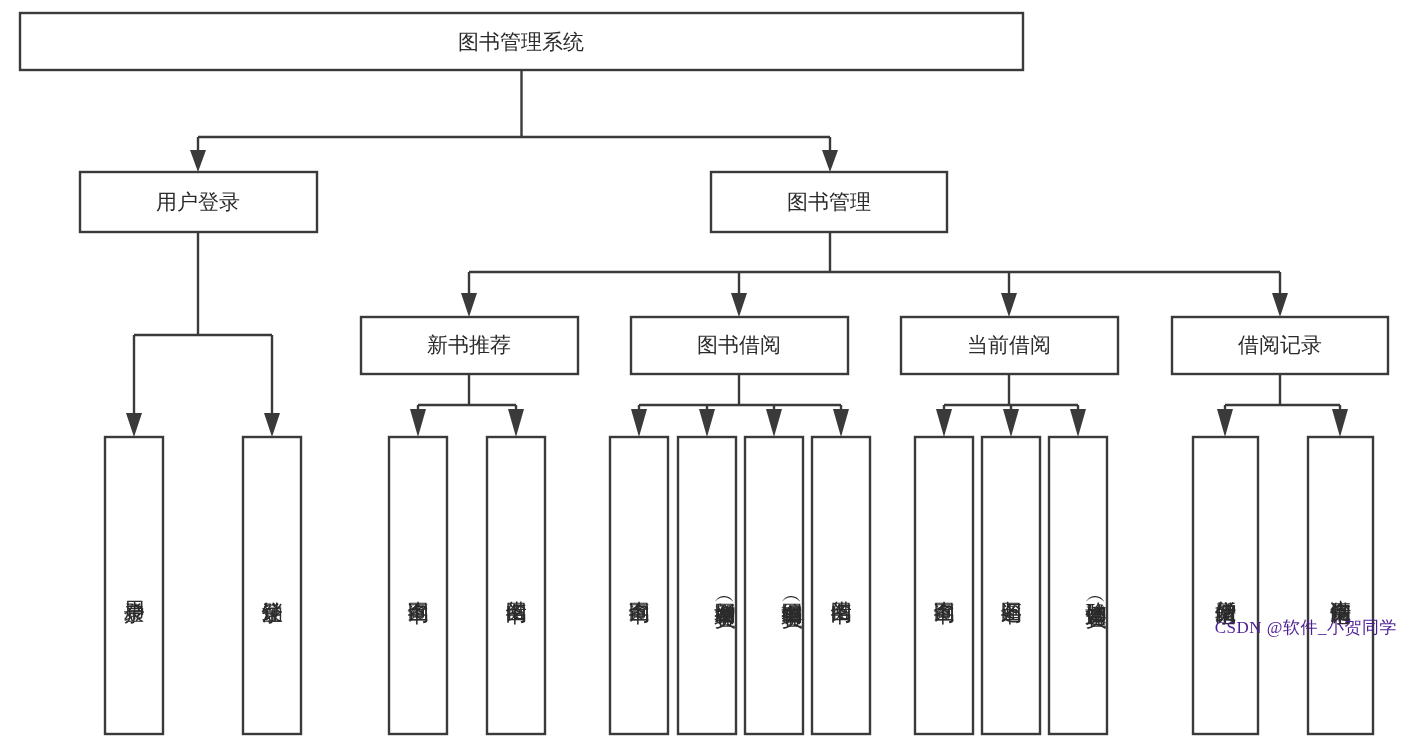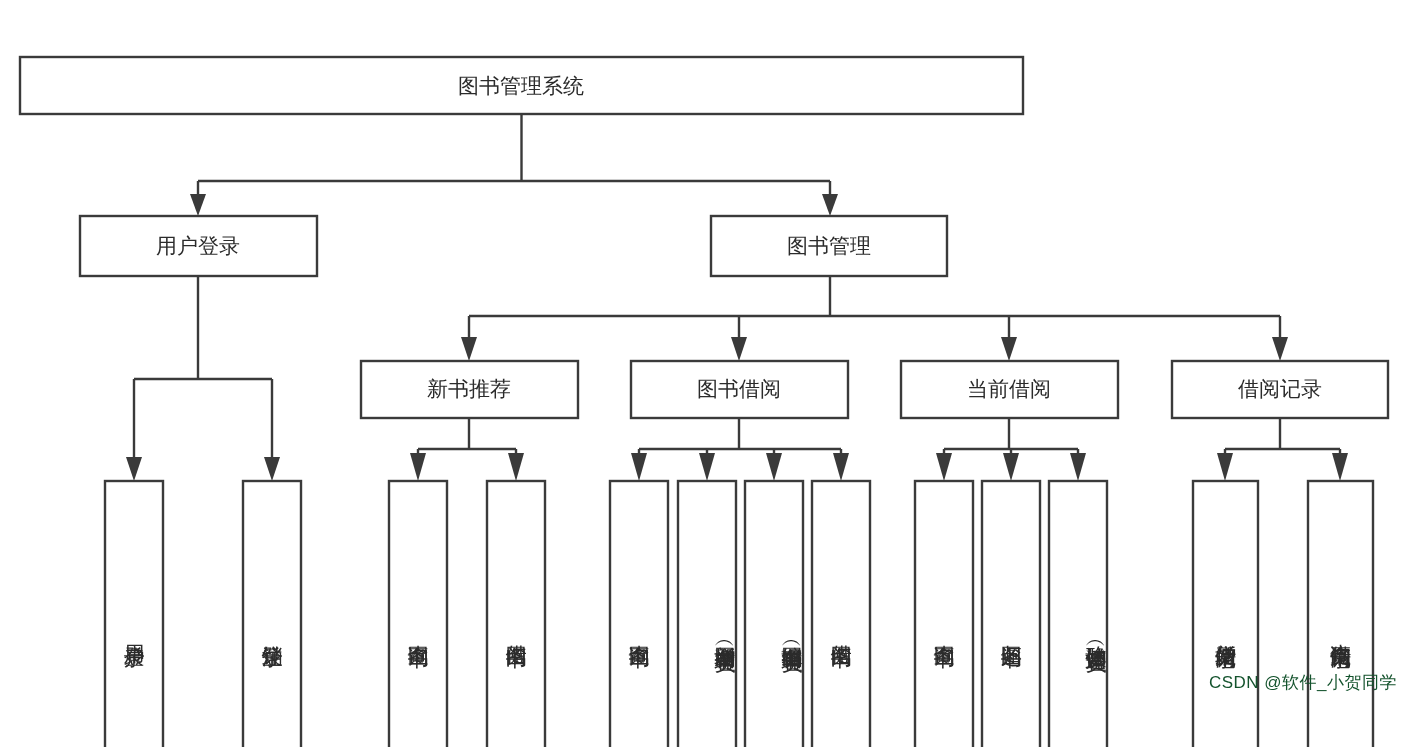--- a/index.html
+++ b/index.html
@@ -12,21 +12,20 @@
     width: 1405px;
     height: 747px;
     font-family: "DejaVu Sans", "Liberation Sans", sans-serif;
     overflow: hidden;
   }
   #diagram-root {
     position: relative;
     width: 1405px;
     height: 661px;
     background: #ffffff;
-    margin-top: 44px;
   }
   svg.flow {
     position: absolute;
     left: 0;
     top: 0;
     width: 1405px;
     height: 747px;
     display: block;
   }
   .node-rect {
@@ -61,24 +60,24 @@
     color: #2b2b2b;
     letter-spacing: 1px;
     text-align: center;
     white-space: pre;
     pointer-events: none;
     user-select: none;
   }
   .watermark {
     position: absolute;
     right: 8px;
-    bottom: 11px;
-    font-family: Liberation Sans, sans-serif;
+    bottom: 22px;
+    font-family: Liberation Serif, serif;
     font-size: 17px;
-    color: #14532d;
+    color: #4c1d95;
     letter-spacing: 0.5px;
     white-space: nowrap;
   }
 </style>
 </head>
 <body>
 
 <div id="diagram-root">
 
   <svg class="flow" viewBox="0 0 1405 747" xmlns="http://www.w3.org/2000/svg">

